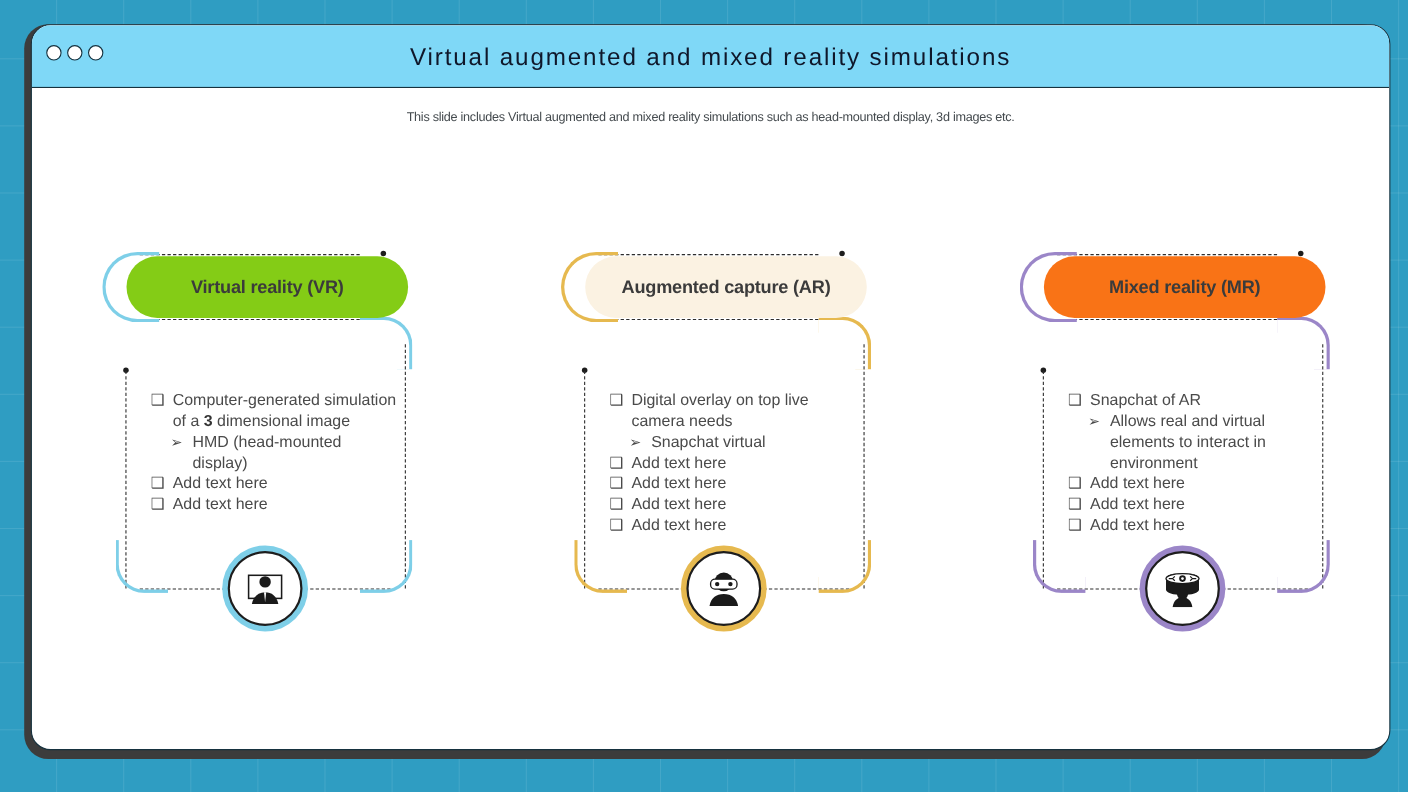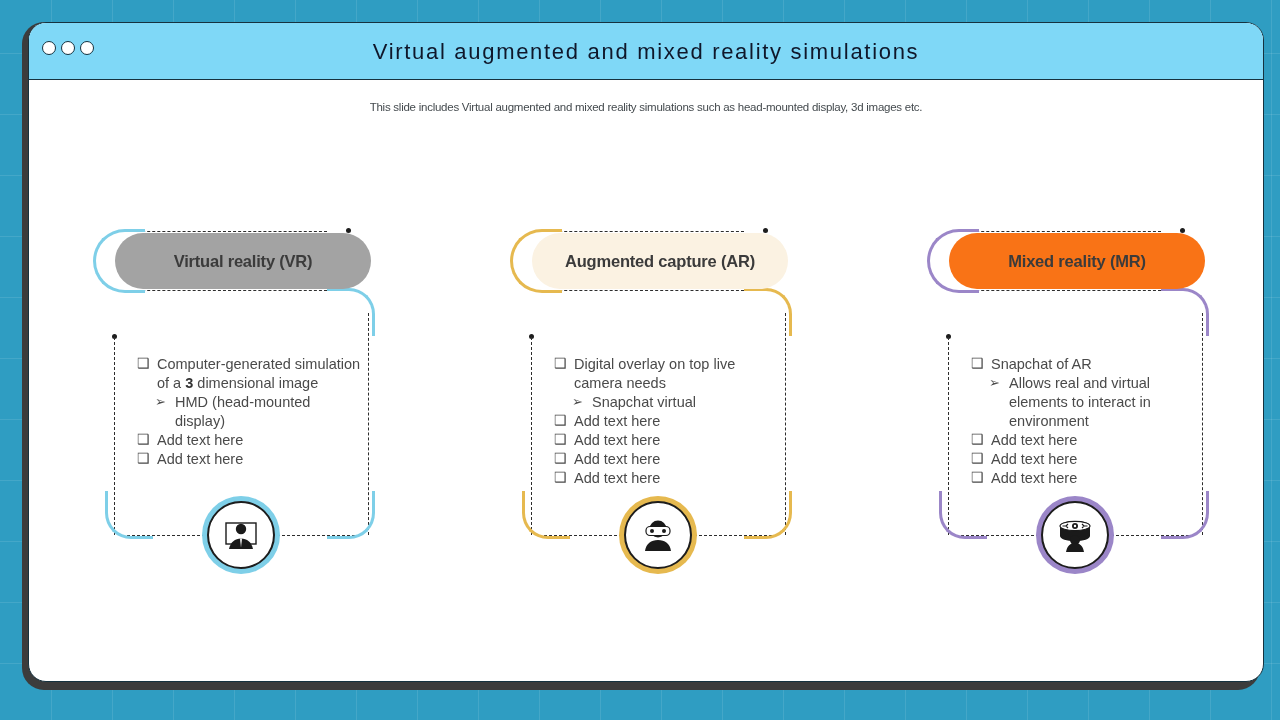--- a/index.html
+++ b/index.html
@@ -169,21 +169,21 @@
         <div class="dot dot-tr"></div>
         <div class="dot dot-l"></div>
         <div class="dash-left"></div>
         <div class="dash-right"></div>
         <div class="dash-bottom"></div>
         <div class="arc-tr"></div>
         <div class="arc-br"></div>
         <div class="arc-bl"></div>
         <div class="pill-wrap">
           <div class="pill-arc"></div>
-          <div class="pill" style="background:#a3a3a3">Virtual reality (VR)</div>
+          <div class="pill" style="background:#84cc16">Virtual reality (VR)</div>
         </div>
         <div class="bullets">
           <div class="b-l1"><span class="mk">❑</span><span>Computer-generated simulation of a <b>3</b> dimensional image</span></div>
           <div class="b-l2"><span class="mk">➢</span><span>HMD (head-mounted display)</span></div>
           <div class="b-l1"><span class="mk">❑</span><span>Add text here</span></div>
           <div class="b-l1"><span class="mk">❑</span><span>Add text here</span></div>
         </div>
         <div class="circle-icon">
           <svg width="40" height="34" viewBox="0 0 40 34">
       <rect x="5" y="5" width="30" height="21" fill="none" stroke="#1a1a1a" stroke-width="1.4"></rect>

